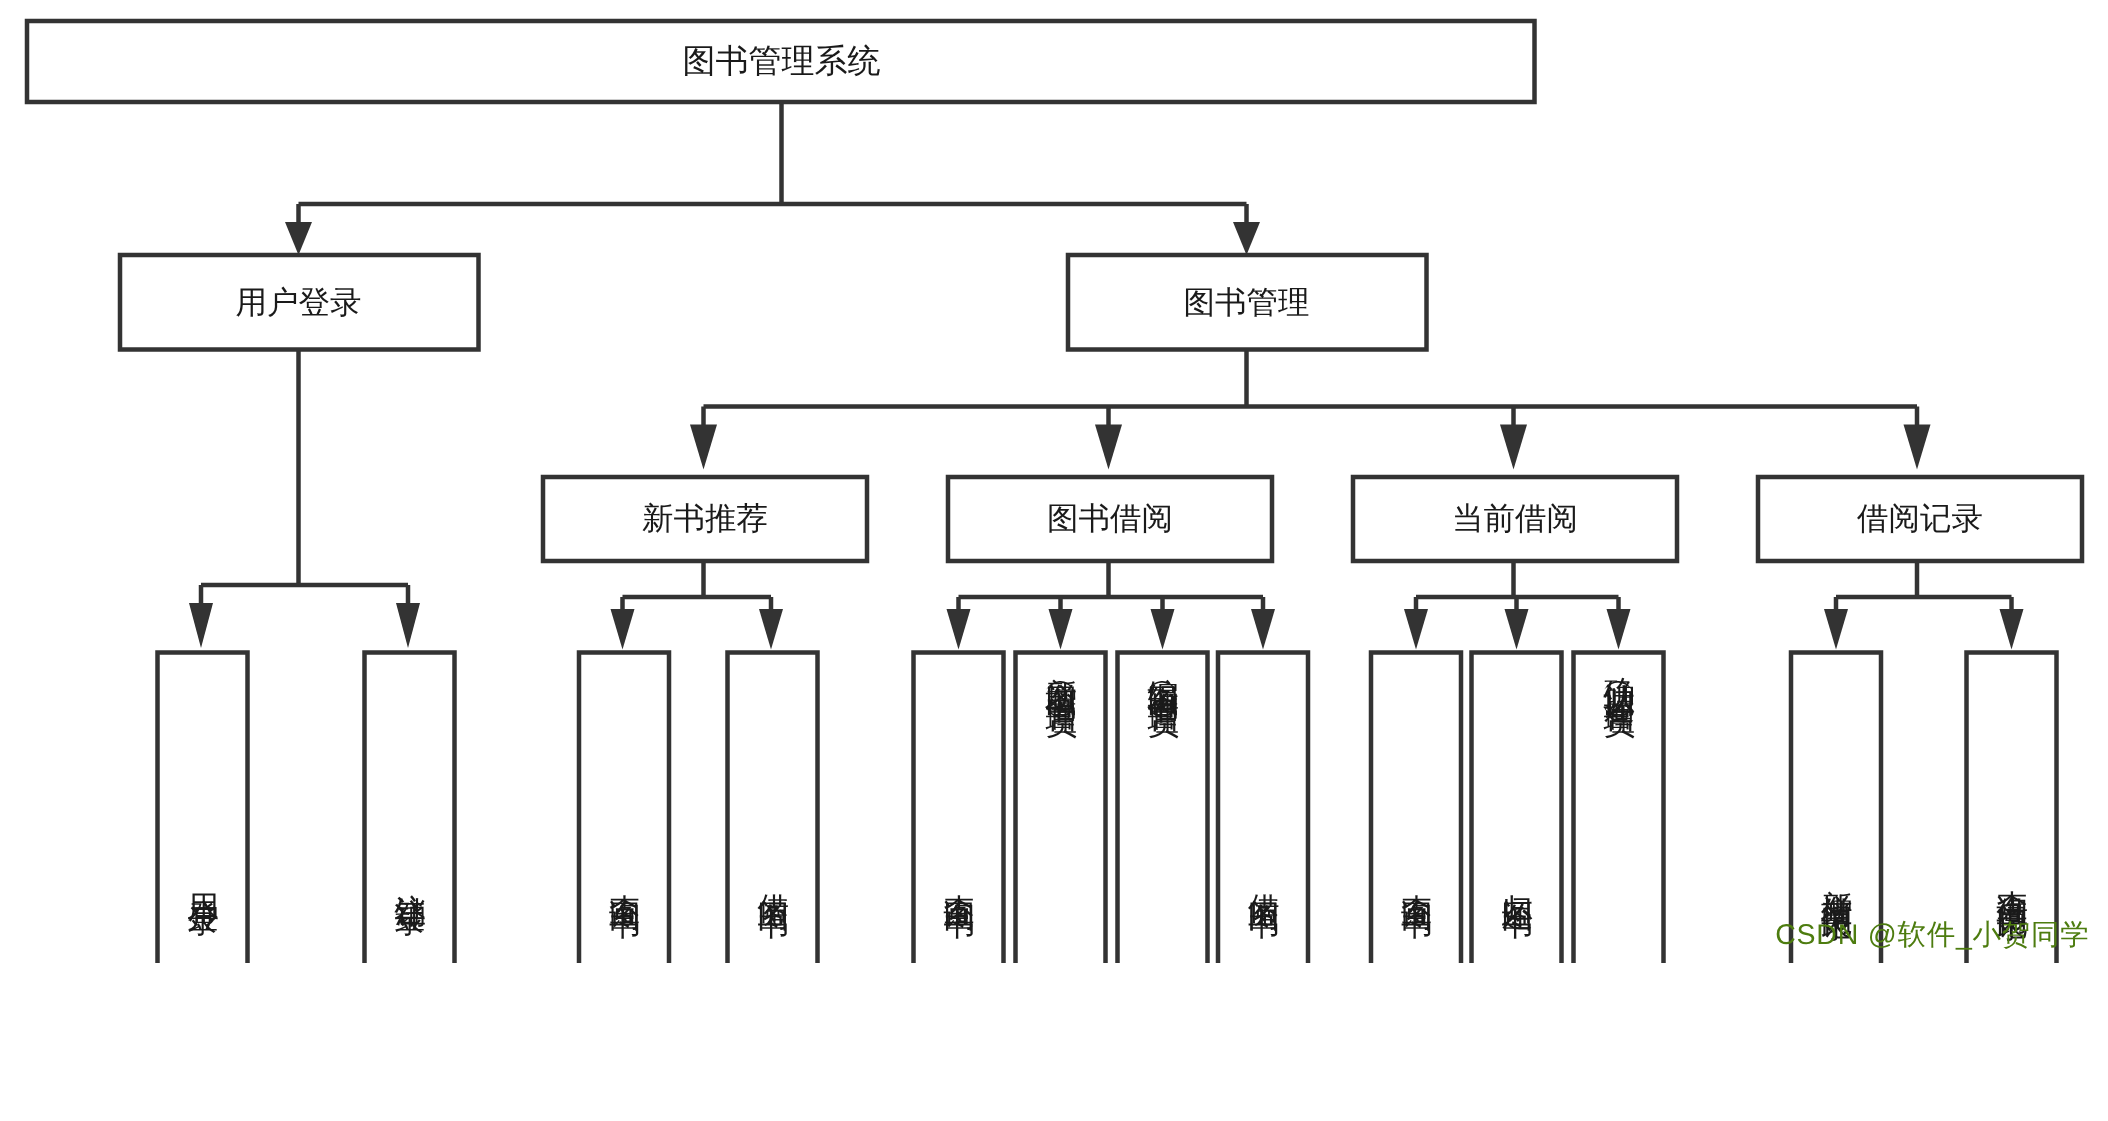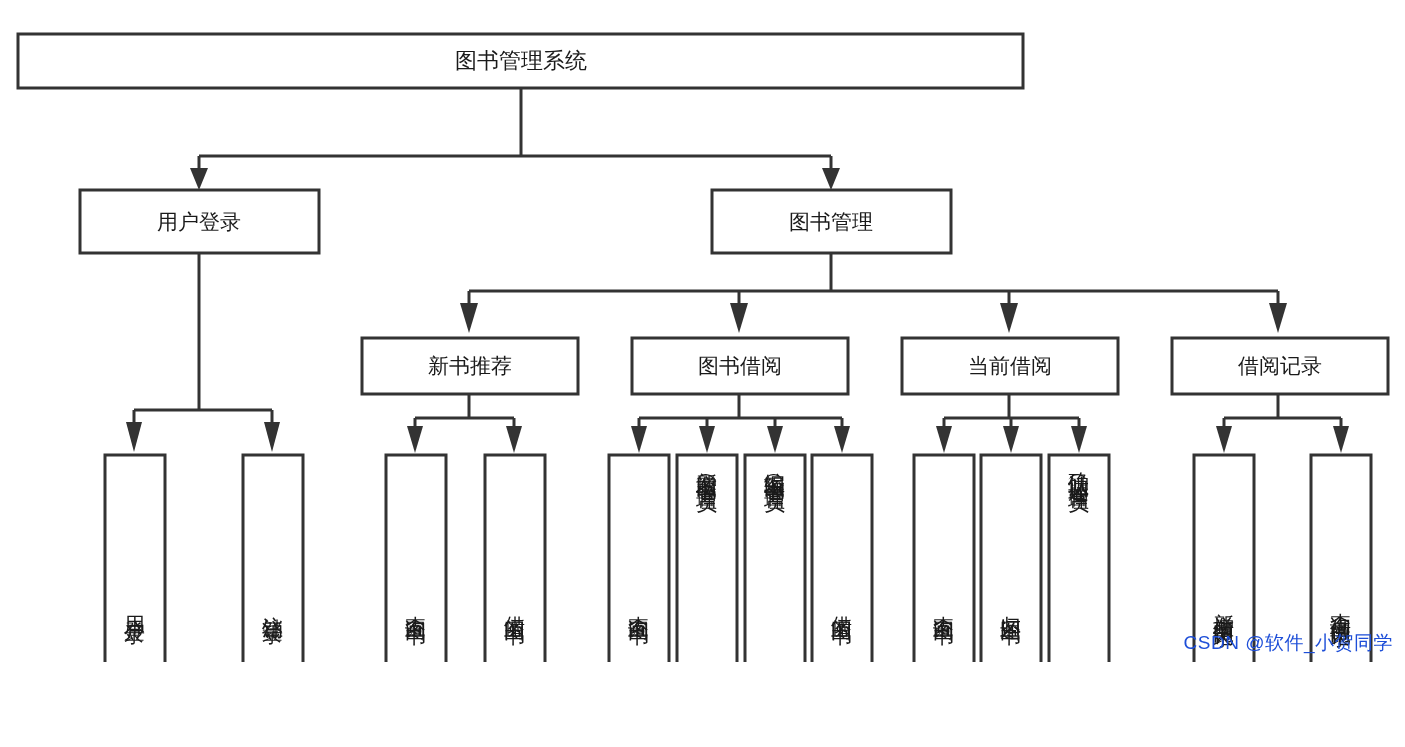--- a/index.html
+++ b/index.html
@@ -10,21 +10,20 @@
   }
   body {
     font-family: "Liberation Sans", "DejaVu Sans", sans-serif;
   }
   #diagram-root {
     position: relative;
     width: 1405px;
     height: 642px;
     background: #ffffff;
     overflow: hidden;
-    margin-top: 20px;
   }
   svg.diagram-canvas {
     position: absolute;
     left: 0;
     top: 0;
     width: 1405px;
     height: 747px;
     display: block;
   }
   .node-box {
@@ -70,21 +69,21 @@
     color: #1a1a1a;
     text-align: center;
     white-space: nowrap;
   }
   .watermark {
     position: absolute;
     right: 12px;
     bottom: 6px;
     font-family: "Liberation Sans", "DejaVu Sans", sans-serif;
     font-size: 19px;
-    color: #1d4ed8;
+    color: #4d7c0f;
     letter-spacing: 0.5px;
     user-select: none;
     white-space: nowrap;
   }
 </style>
 </head>
 <body>
 
 <div id="diagram-root">
 

